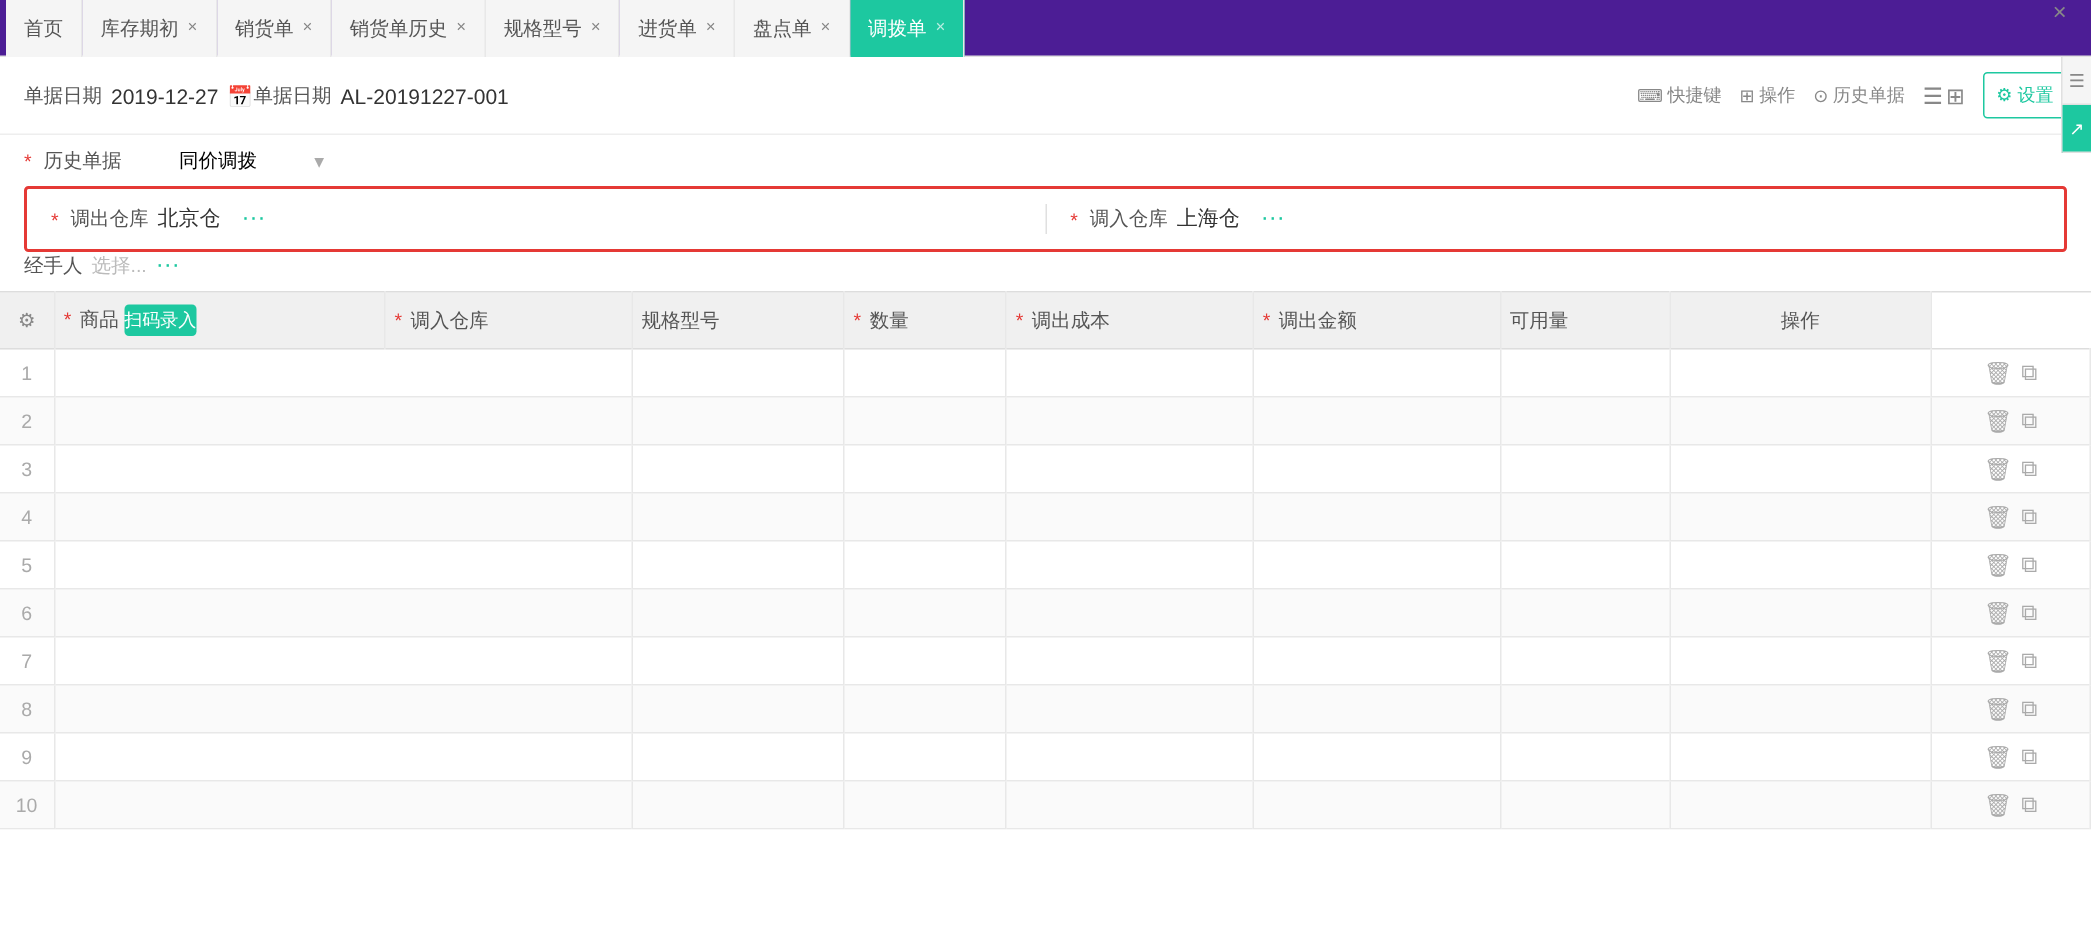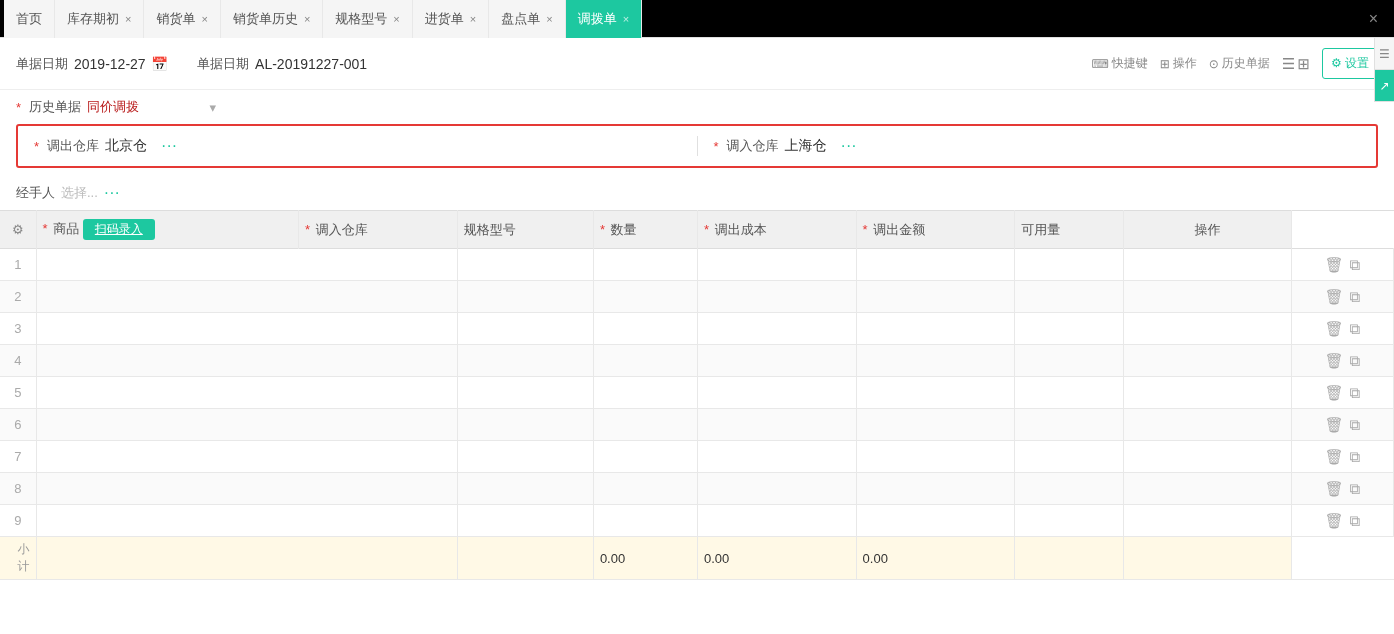--- a/index.html
+++ b/index.html
@@ -1,26 +1,27 @@
 <!DOCTYPE html>
 <html><head>
   <meta charset="utf-8">
   <style>
     * { box-sizing: border-box; margin: 0; padding: 0; }
     body { font-family: 'Microsoft YaHei', Arial, sans-serif; font-size: 13px; background: #fff; color: #333; overflow: hidden; }
 
     
     .tab-bar {
       display: flex;
-      align-items: center;
+      align-items: flex-start;
       border-bottom: 1px solid #e0e0e0;
-      background: #000000;
+      background: #4c1d95;
       height: 38px;
       padding: 0 4px;
       position: relative;
+      font-family: Liberation Mono, monospace;
     }
     .tab {
       display: flex;
       align-items: center;
       padding: 0 12px;
       height: 38px;
       cursor: pointer;
       font-size: 13px;
       color: #555;
       white-space: nowrap;
@@ -48,21 +49,21 @@
     }
 
     
     .form-header {
       display: flex;
       align-items: center;
       padding: 10px 16px;
       border-bottom: 1px solid #eee;
       gap: 24px;
     }
-    .form-header-left { display: flex; align-items: center; gap: 28px; }
+    .form-header-left { display: flex; align-items: center; gap: 0; }
     .field-group { display: flex; align-items: center; gap: 6px; }
     .field-label { color: #555; font-size: 13px; }
     .field-value { color: #333; font-size: 14px; }
     .calendar-icon { color: #1dc8a0; cursor: pointer; font-size: 14px; }
     .form-header-right {
       margin-left: auto;
       display: flex;
       align-items: center;
       gap: 12px;
       font-size: 12px;
@@ -124,28 +125,29 @@
     }
     .req-star { color: #e53935; margin-right: 2px; }
     .select-field {
       display: flex;
       align-items: center;
       gap: 6px;
       min-width: 200px;
     }
     .select-value {
       flex: 1;
-      color: #b91c1c;
+      color: #000000;
+      text-align: center;
     }
     .select-arrow {
       color: #aaa;
       cursor: pointer;
     }
     .person-row {
-      padding: 16px 16px 8px;
+      padding: 0 16px 8px;
       display: flex;
       align-items: center;
       gap: 6px;
     }
     .person-placeholder { color: #bbb; }
     .person-dots { color: #1dc8a0; cursor: pointer; font-size: 16px; }
 
     
     .table-container {
       margin: 0;
@@ -200,24 +202,23 @@
     }
     .settings-col {
       text-align: center;
       width: 36px;
     }
     .scan-btn {
       background: #1dc8a0;
       color: #fff;
       border: none;
       border-radius: 3px;
-      padding: 2px 12px;
+      padding: 2px 0;
       font-size: 12px;
       cursor: pointer;
-      text-decoration: underline;
     }
     .th-settings {
       text-align: center;
       cursor: pointer;
       color: #888;
     }
     
     .table-container::-webkit-scrollbar { height: 6px; }
     .table-container::-webkit-scrollbar-track { background: #f0f0f0; }
     .table-container::-webkit-scrollbar-thumb { background: #ccc; border-radius: 3px; }
@@ -538,30 +539,36 @@
       <td></td>
       <td></td>
       <td></td>
       <td>
         <div class="action-cell">
           <span class="action-icon" title="删除">🗑</span>
           <span class="action-icon copy" title="复制">⧉</span>
         </div>
       </td>
     </tr>
-          <tr style="background: rgb(255, 249, 230);">
-  <td style="text-align:right; color:#999; font-size:12px;" colspan="1">小计</td>
-  <td colspan="2"></td>
-  <td></td>
-  <td style="color:#333;">0.00</td>
-  <td style="color:#333;">0.00</td>
-  <td style="color:#333;">0.00</td>
-  <td></td>
-  <td></td>
-</tr>
+          <tr>
+      <td class="row-num">10</td>
+      <td colspan="2"></td>
+      <td></td>
+      <td></td>
+      <td></td>
+      <td></td>
+      <td></td>
+      <td></td>
+      <td>
+        <div class="action-cell">
+          <span class="action-icon" title="删除">🗑</span>
+          <span class="action-icon copy" title="复制">⧉</span>
+        </div>
+      </td>
+    </tr>
         </tbody>
     </table>
   </div>
 </div>
 
 <div class="right-sidebar">
   <div class="sidebar-btn">
     <span>☰</span>
   </div>
   <div class="sidebar-btn active">

